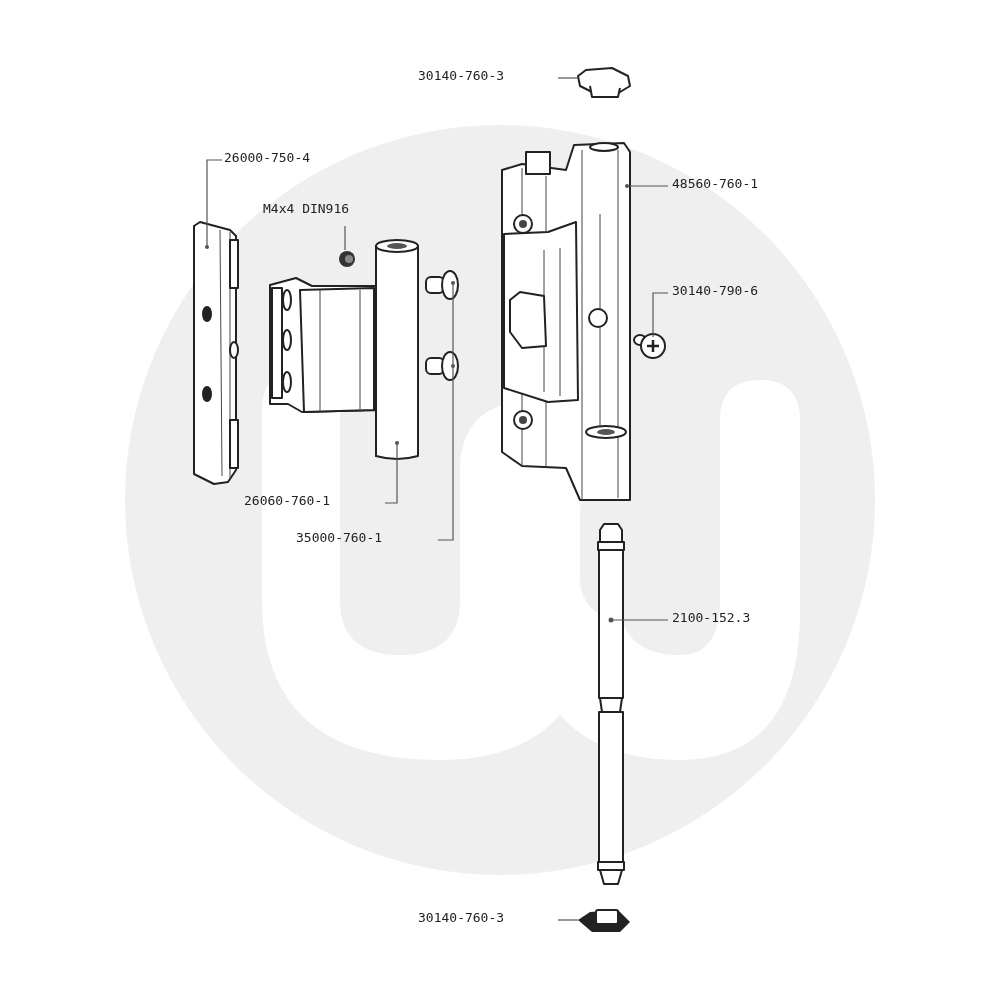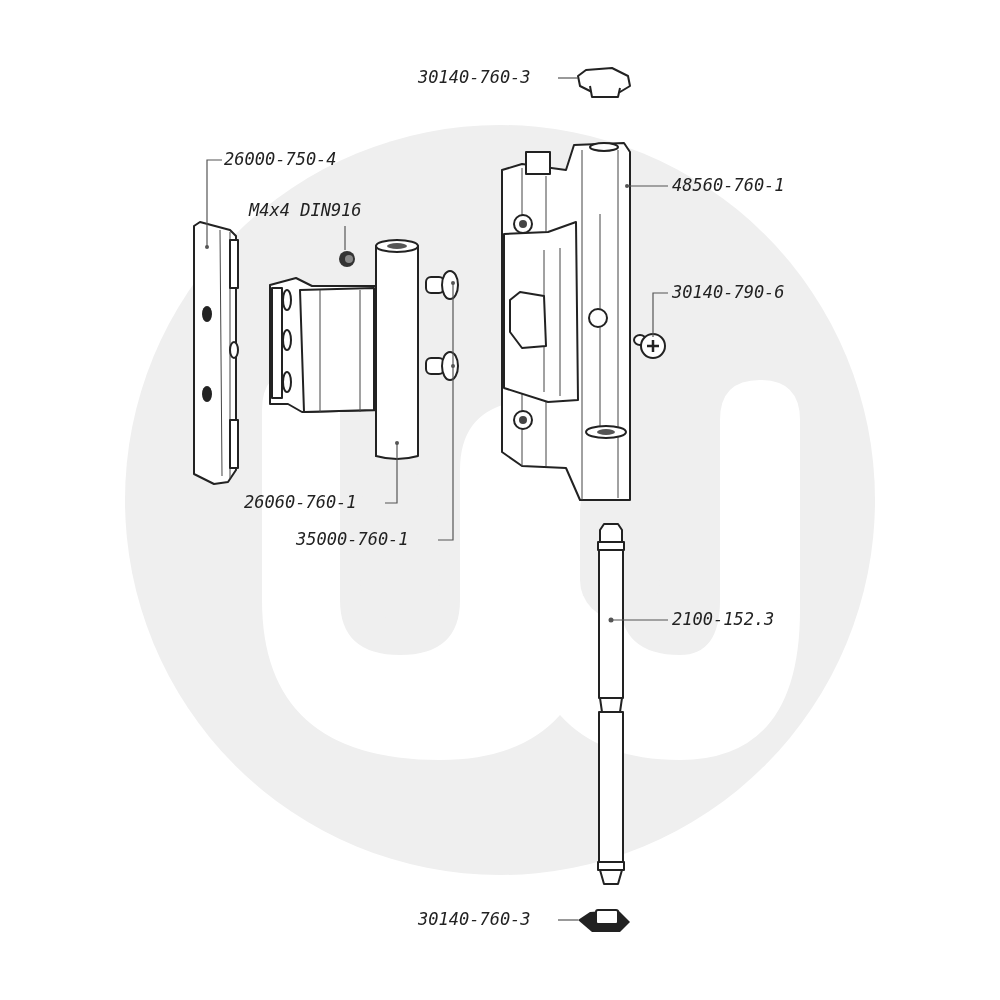--- a/index.html
+++ b/index.html
@@ -1,21 +1,21 @@
 <!DOCTYPE html>
 <html><head>
   <meta charset="utf-8">
   <style>
     html, body { margin: 0; padding: 0; background: #ffffff; }
     body { width: 1000px; height: 1000px; position: relative; overflow: hidden;
            font-family: "DejaVu Sans Mono", "Liberation Mono", monospace; }
     #stage { position: absolute; left: 0; top: 0; width: 1000px; height: 1000px; }
     svg { position: absolute; left: 0; top: 0; }
     .label { position: absolute; font-family: "DejaVu Sans Mono", "Liberation Mono", monospace;
-             font-size: 17px; color: #222; letter-spacing: 0px; white-space: nowrap; line-height: 1; font-style: italic; }
+             font-size: 13px; color: #222; letter-spacing: 0px; white-space: nowrap; line-height: 1; }
     .part { fill: #fff; stroke: #222; stroke-width: 2; stroke-linejoin: round; }
     .thin { fill: none; stroke: #444; stroke-width: 1; }
     .leader { fill: none; stroke: #555; stroke-width: 1.2; }
     .dot { fill: #555; }
   </style>
 </head>
 <body>
 
 <div id="stage">
 
@@ -134,20 +134,20 @@
 
     <g>
       <path d="M578 920 L590 912 L618 910 L630 922 L620 932 L592 932 Z" fill="#222"></path>
       <rect class="part" x="596" y="910" width="22" height="14" rx="2"></rect>
       <line class="leader" x1="558" y1="920" x2="578" y2="920"></line>
     </g>
   </svg>
 
   <span class="label" style="left:418px; top:69px;">30140-760-3</span>
   <span class="label" style="left:224px; top:151px;">26000-750-4</span>
-  <span class="label" style="left:249px; top:202px;">M4x4 DIN916</span>
+  <span class="label" style="left:263px; top:202px;">M4x4 DIN916</span>
   <span class="label" style="left:672px; top:177px;">48560-760-1</span>
   <span class="label" style="left:672px; top:284px;">30140-790-6</span>
   <span class="label" style="left:244px; top:494px;">26060-760-1</span>
   <span class="label" style="left:296px; top:531px;">35000-760-1</span>
   <span class="label" style="left:672px; top:611px;">2100-152.3</span>
   <span class="label" style="left:418px; top:911px;">30140-760-3</span>
 </div>
 
 </body></html>

